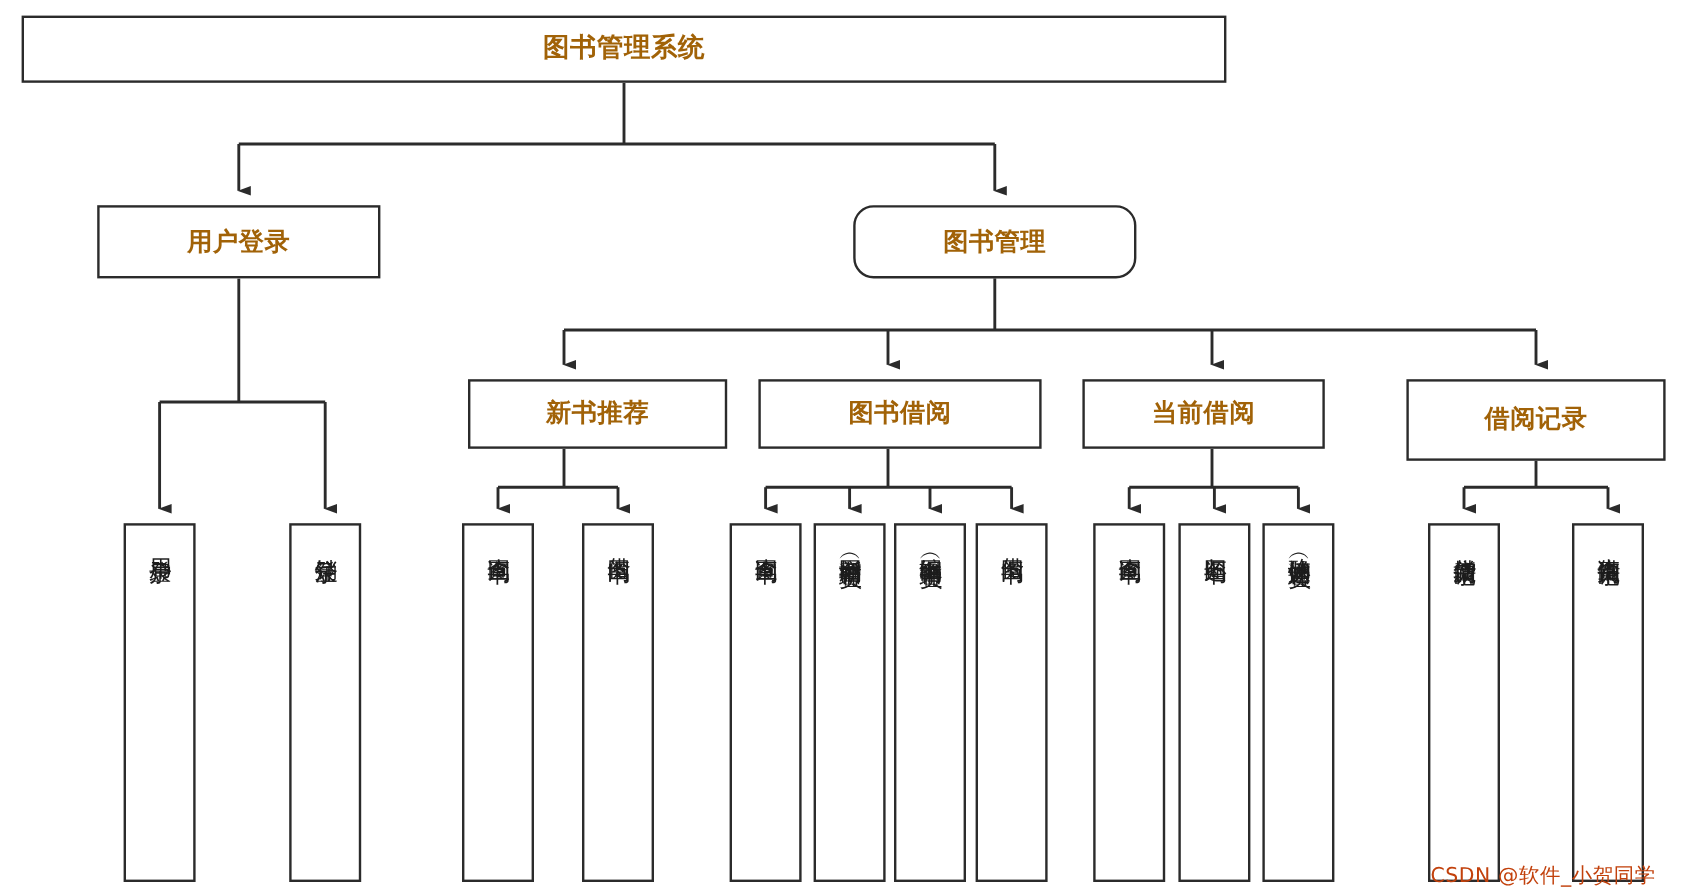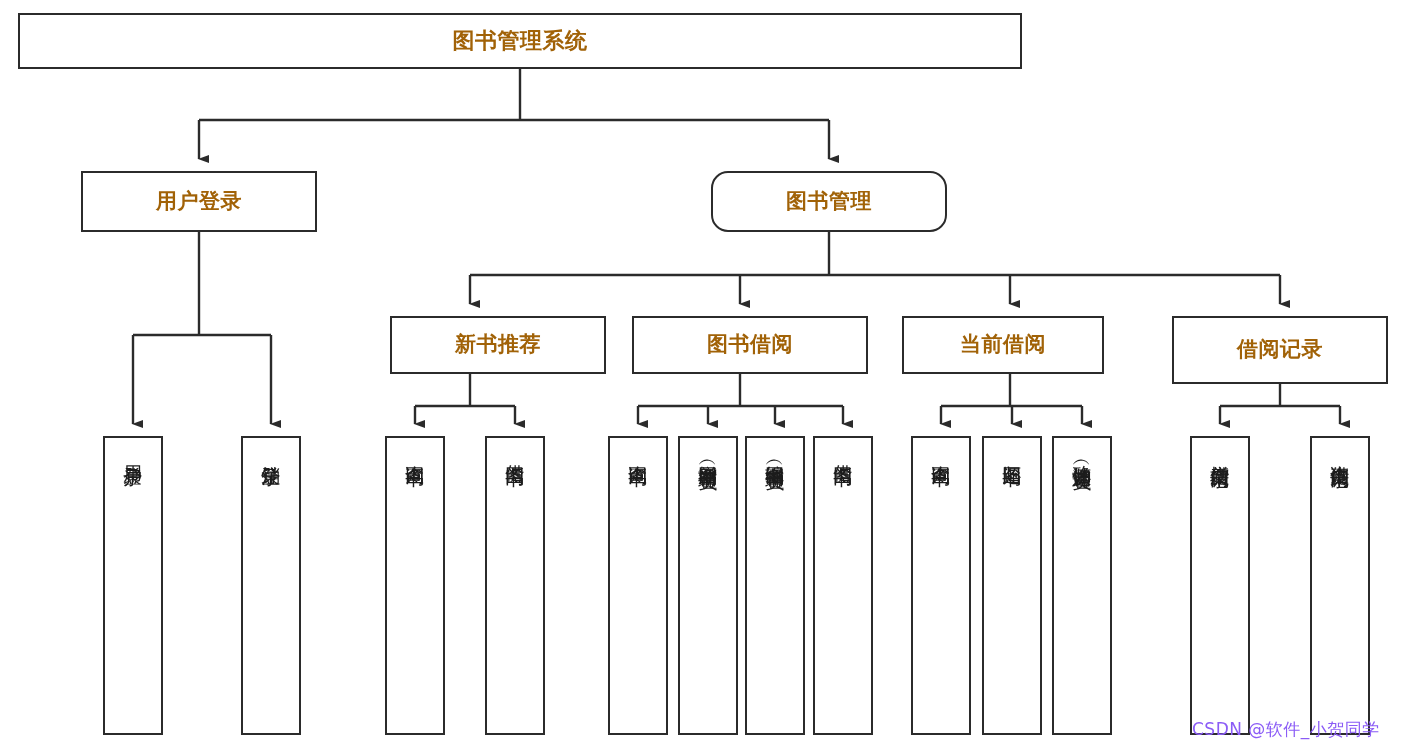--- a/index.html
+++ b/index.html
@@ -54,21 +54,21 @@
     font-size: 19px;
     line-height: 1.45;
     color: #1c1c1c;
     letter-spacing: 1px;
     white-space: nowrap;
   }
   .node.root .label { font-size: 22px; }
   .watermark {
     position: absolute;
     font-size: 17px;
-    color: #8b5cf6;
+    color: #c2410c;
     white-space: nowrap;
     letter-spacing: 0.5px;
     pointer-events: none;
   }
 </style>
 </head>
 <body>
 
 <div id="canvas">
 

